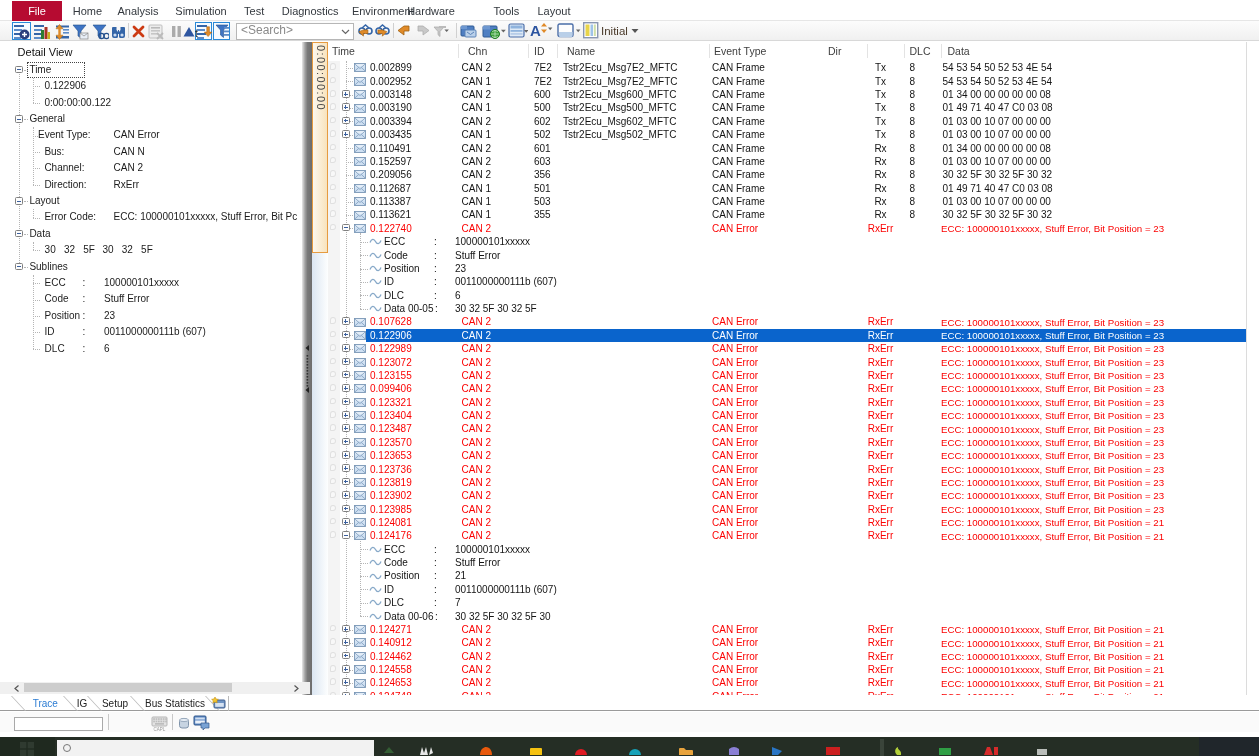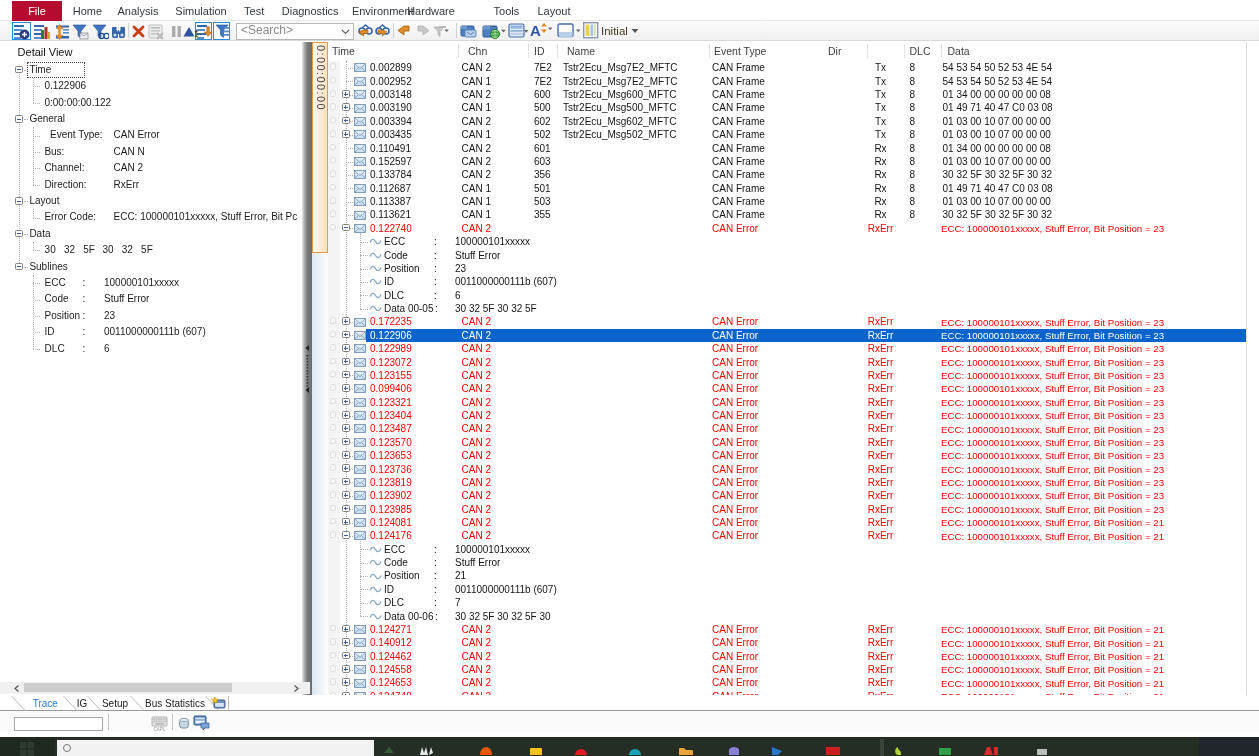--- a/index.html
+++ b/index.html
@@ -196,21 +196,21 @@
 <div class="doth" style="left:33px;top:86.4px;width:7px"></div>
 <div class="lt" style="left:44.4px;top:78.2px">0.122906</div>
 <div class="doth" style="left:33px;top:102.8px;width:7px"></div>
 <div class="lt" style="left:44.4px;top:94.6px">0:00:00:00.122</div>
 <div class="box" style="left:15px;top:115.0px">
     <i></i>
   </div>
 <div class="doth" style="left:23.5px;top:119.2px;width:4px"></div>
 <div class="lt" style="left:29.4px;top:111.0px">General</div>
 <div class="doth" style="left:33px;top:135.6px;width:7px"></div>
-<div class="lt" style="left:50px;top:127.4px">Event Type:</div>
+<div class="lt" style="left:38px;top:127.4px">Event Type:</div>
 <div class="lt" style="left:113.5px;top:127.4px;width:190px;overflow:hidden">CAN Error</div>
 <div class="doth" style="left:33px;top:152.0px;width:7px"></div>
 <div class="lt" style="left:44.4px;top:143.8px">Bus:</div>
 <div class="lt" style="left:113.5px;top:143.8px;width:190px;overflow:hidden">CAN N</div>
 <div class="doth" style="left:33px;top:168.4px;width:7px"></div>
 <div class="lt" style="left:44.4px;top:160.2px">Channel:</div>
 <div class="lt" style="left:113.5px;top:160.2px;width:190px;overflow:hidden">CAN 2</div>
 <div class="doth" style="left:33px;top:184.8px;width:7px"></div>
 <div class="lt" style="left:44.4px;top:176.6px">Direction:</div>
 <div class="lt" style="left:113.5px;top:176.6px;width:190px;overflow:hidden">RxErr</div>
@@ -459,21 +459,21 @@
 <div class="t " style="left:942.5px;top:93.7px">01 03 00 10 07 00 00 00</div>
 <div class="circ" style="left:329.8px;top:109.1px"></div>
 <div class="doth" style="left:345.5px;top:113.7px;width:7px"></div>
 <div class="a" style="left:354px;top:109.2px">
       <svg width="12" height="9" viewBox="0 0 12 9">
         <rect x="0.5" y="0.5" width="11" height="8" fill="#cfe0f2" stroke="#7a97b5" stroke-width="0.9"></rect>
         <rect x="1.1" y="1.1" width="9.8" height="2.2" fill="#e4eef8"></rect>
         <path d="M1 1.2 L6 5.5 L11 1.2 M1 7.8 L4.6 4.6 M11 7.8 L7.4 4.6" stroke="#7e9cbc" stroke-width="0.8" fill="none"></path>
       </svg>
     </div>
-<div class="t " style="left:370px;top:107.1px">0.133784</div>
+<div class="t " style="left:370px;top:107.1px">0.209056</div>
 <div class="t " style="left:461.5px;top:107.1px">CAN 2</div>
 <div class="t " style="left:534px;top:107.1px">356</div>
 <div class="t " style="left:712px;top:107.1px">CAN Frame</div>
 <div class="t " style="left:909.5px;top:107.1px">8</div>
 <div class="t " style="left:848px;top:107.1px;width:65px;text-align:center">Rx</div>
 <div class="t " style="left:942.5px;top:107.1px">30 32 5F 30 32 5F 30 32</div>
 <div class="circ" style="left:329.8px;top:122.4px"></div>
 <div class="doth" style="left:345.5px;top:127.0px;width:7px"></div>
 <div class="a" style="left:354px;top:122.5px">
       <svg width="12" height="9" viewBox="0 0 12 9">
@@ -598,21 +598,21 @@
       <i></i>
       <b></b>
     </div>
 <div class="a" style="left:354px;top:256.3px">
       <svg width="12" height="9" viewBox="0 0 12 9">
         <rect x="0.5" y="0.5" width="11" height="8" fill="#cfe0f2" stroke="#7a97b5" stroke-width="0.9"></rect>
         <rect x="1.1" y="1.1" width="9.8" height="2.2" fill="#e4eef8"></rect>
         <path d="M1 1.2 L6 5.5 L11 1.2 M1 7.8 L4.6 4.6 M11 7.8 L7.4 4.6" stroke="#7e9cbc" stroke-width="0.8" fill="none"></path>
       </svg>
     </div>
-<div class="t tr" style="left:370px;top:254.2px">0.172235</div>
+<div class="t tr" style="left:370px;top:254.2px">0.107628</div>
 <div class="t tr" style="left:461.5px;top:254.2px">CAN 2</div>
 <div class="t tr" style="left:712px;top:254.2px">CAN Error</div>
 <div class="t tr" style="left:848px;top:254.2px;width:65px;text-align:center">RxErr</div>
 <div class="t tr" style="left:941px;top:254.4px;font-size:9.7px">ECC: 100000101xxxxx, Stuff Error, Bit Position = 23</div>
 <div class="circ" style="left:329.8px;top:269.5px"></div>
 <div class="a" style="left:365.5px;top:267.4px;width:880px;height:13.37px;background:#0a64cc"></div>
 <div class="doth" style="left:345.5px;top:274.1px;width:7px"></div>
 <div class="box p" style="left:342px;top:269.5px">
       <i></i>
       <b></b>

